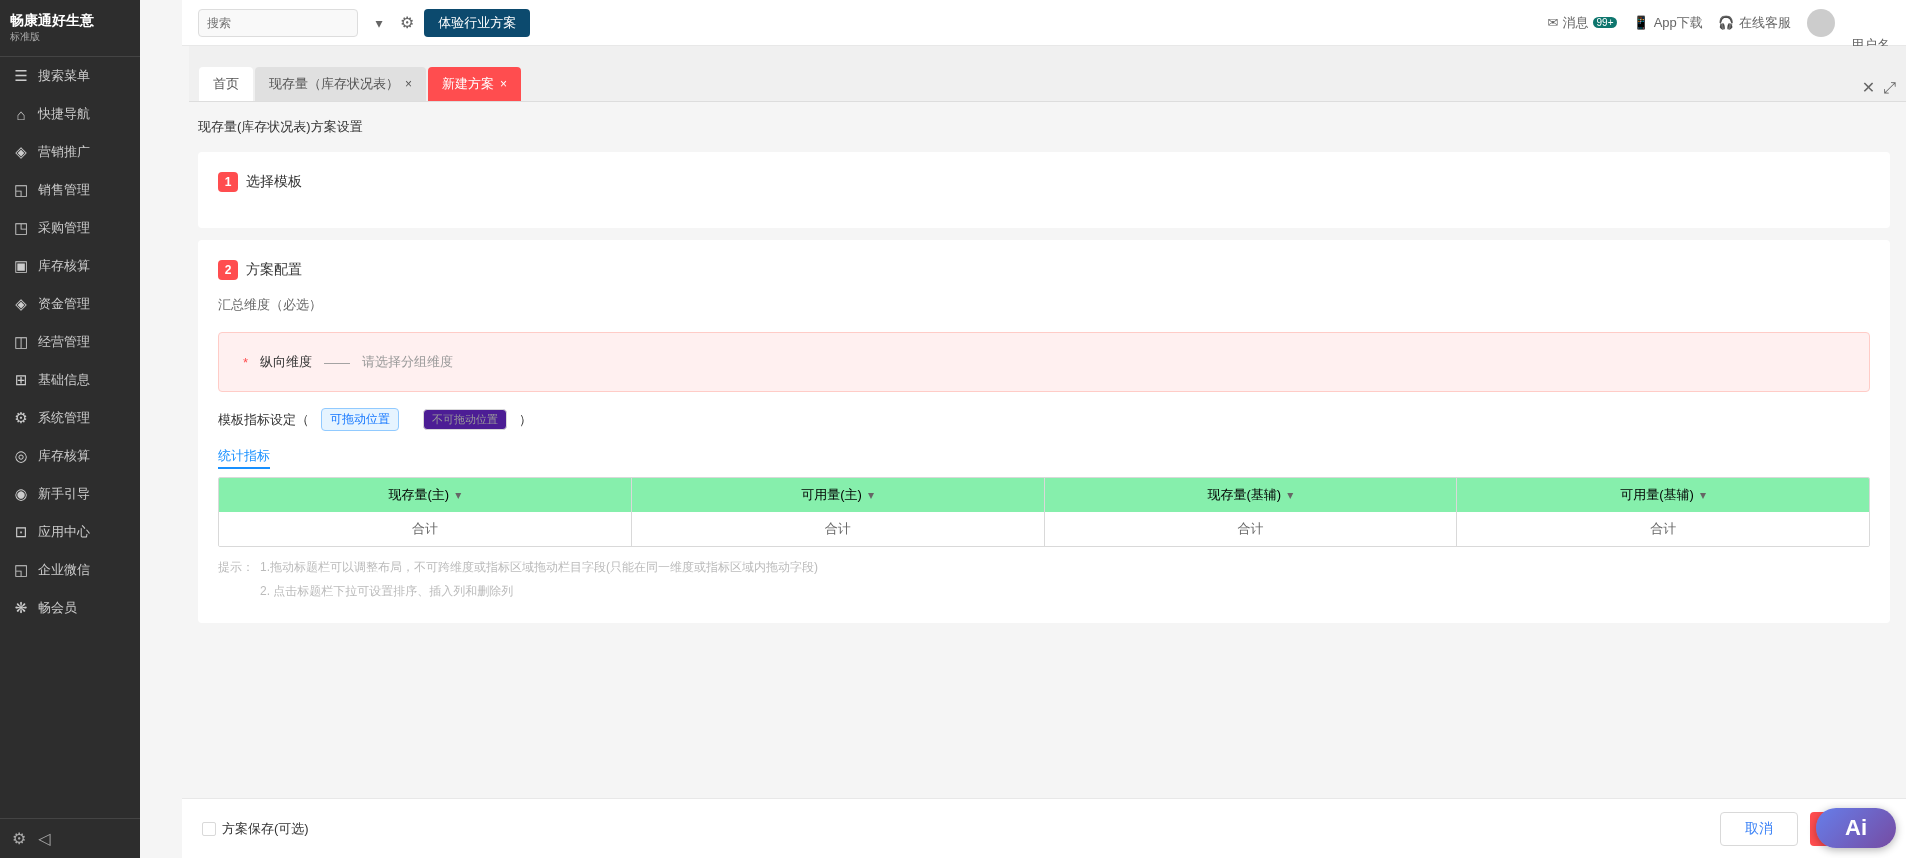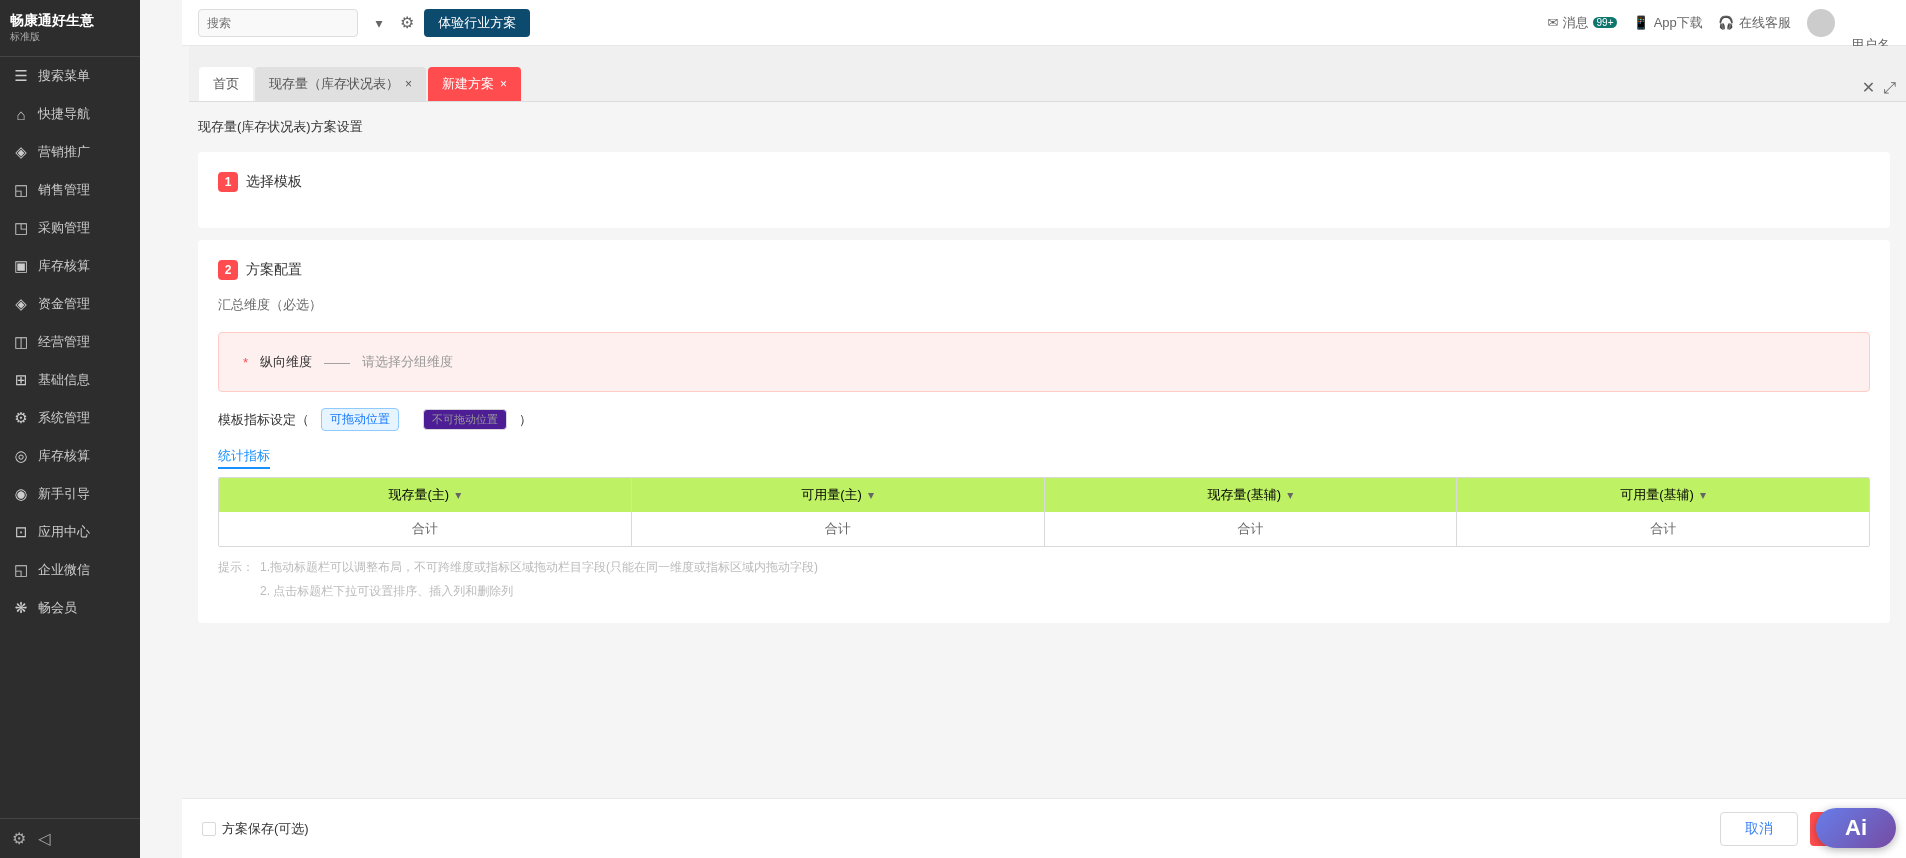--- a/index.html
+++ b/index.html
@@ -181,21 +181,21 @@
       border: 1px solid #d9d9d9;
       border-radius: 4px;
       padding: 2px 8px;
       font-size: 11px;
       color: #999;
     }
 
     .stats-section { margin-bottom: 8px; }
     .stats-label { font-size: 13px; color: #1890ff; margin-bottom: 8px; border-bottom: 2px solid #1890ff; display: inline-block; padding-bottom: 2px; }
     .stats-table { border: 1px solid #d9d9d9; border-radius: 2px; overflow: hidden; }
-    .stats-table-header { display: flex; background: #bef264; }
+    .stats-table-header { display: flex; background: #86efac; }
     .stats-table-body { display: flex; background: #fff; }
     .stats-col {
       flex: 1;
       padding: 8px 12px;
       display: flex;
       align-items: center;
       justify-content: center;
       gap: 6px;
       border-right: 1px solid #d9d9d9;
       font-size: 13px;

